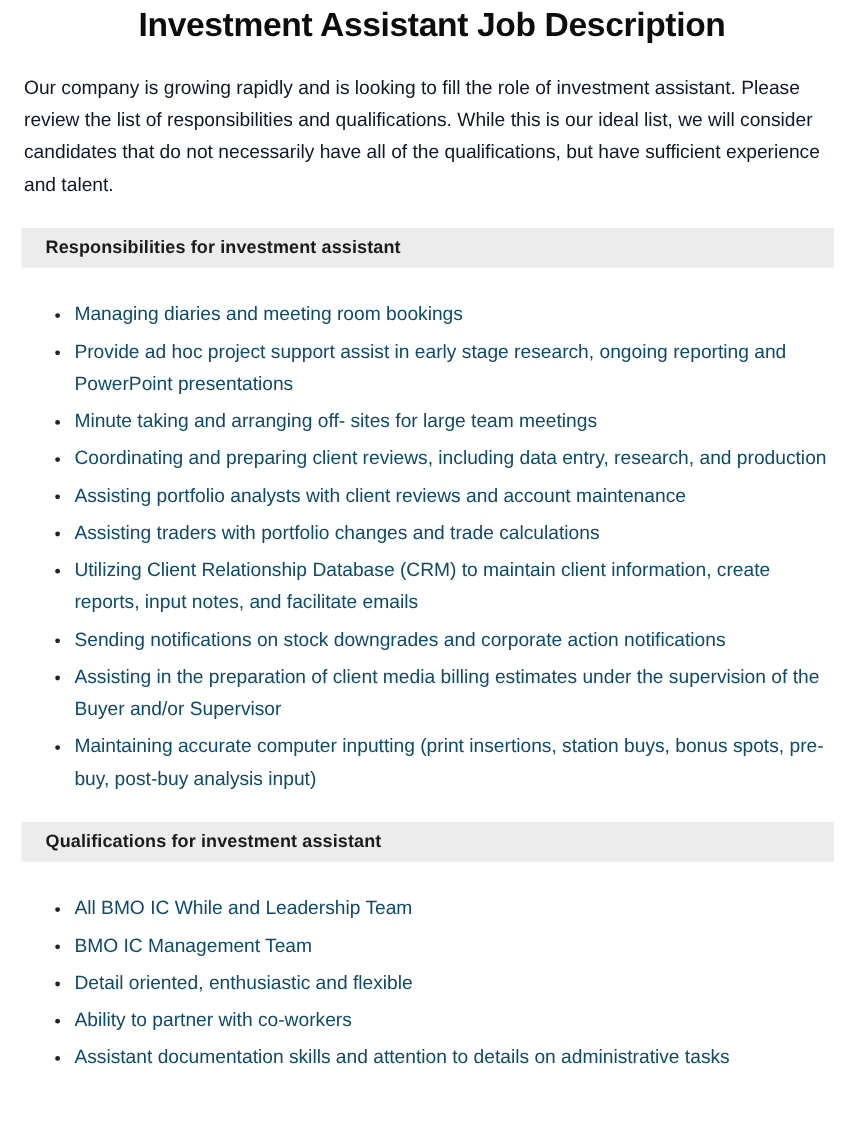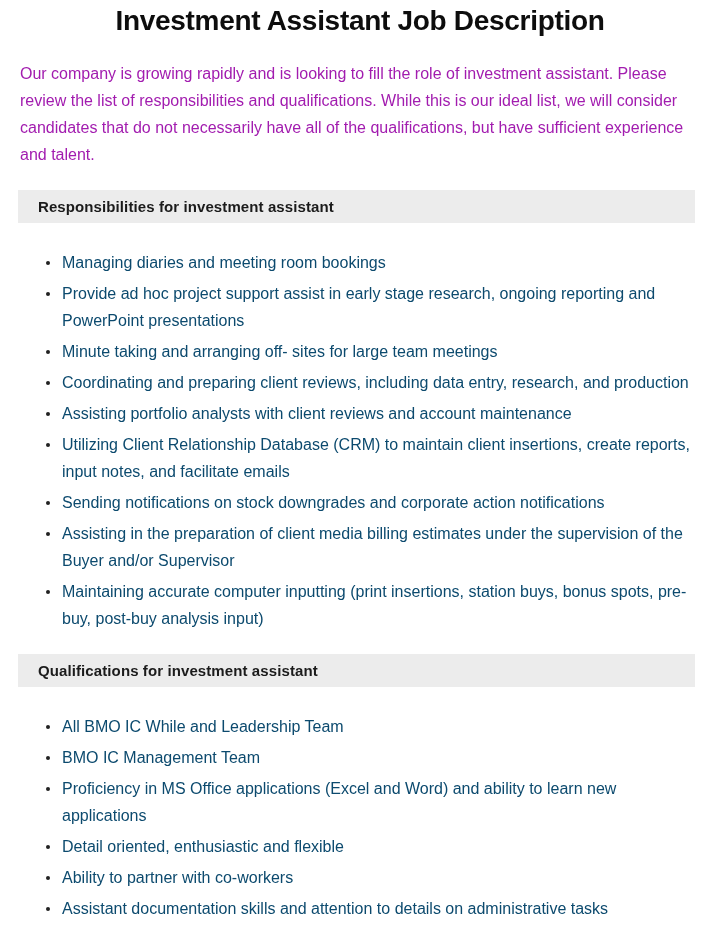--- a/index.html
+++ b/index.html
@@ -35,21 +35,21 @@
     letter-spacing: -0.3px;
     color: #0d0d0d;
   }
 
   
   .intro {
     margin: 20px 0 0 0;
     padding: 0 22px 0 20px;
     font-size: 16px;
     line-height: 27px;
-    color: #a21caf;
+    color: #0f172a;
     font-weight: 400;
   }
 
   
   .section {
     margin-top: 22px;
   }
   .section-header {
     margin: 0 25px 0 18px;
     background: #ececec;
@@ -109,34 +109,34 @@
   <div class="section section-responsibilities">
     <div class="section-header">
       <span class="section-header-label">Responsibilities for investment assistant</span>
     </div>
     <ul class="bullet-list">
       <li class="bullet-item">Managing diaries and meeting room bookings</li>
       <li class="bullet-item">Provide ad hoc project support assist in early stage research, ongoing reporting and PowerPoint presentations</li>
       <li class="bullet-item">Minute taking and arranging off- sites for large team meetings</li>
       <li class="bullet-item">Coordinating and preparing client reviews, including data entry, research, and production</li>
       <li class="bullet-item">Assisting portfolio analysts with client reviews and account maintenance</li>
-      <li class="bullet-item">Utilizing Client Relationship Database (CRM) to maintain client insertions, create reports, input notes, and facilitate emails</li>
+      <li class="bullet-item">Assisting traders with portfolio changes and trade calculations</li>
+      <li class="bullet-item">Utilizing Client Relationship Database (CRM) to maintain client information, create reports, input notes, and facilitate emails</li>
       <li class="bullet-item">Sending notifications on stock downgrades and corporate action notifications</li>
       <li class="bullet-item">Assisting in the preparation of client media billing estimates under the supervision of the Buyer and/or Supervisor</li>
       <li class="bullet-item">Maintaining accurate computer inputting (print insertions, station buys, bonus spots, pre-buy, post-buy analysis input)</li>
     </ul>
   </div>
 
   <div class="section section-qualifications">
     <div class="section-header">
       <span class="section-header-label">Qualifications for investment assistant</span>
     </div>
     <ul class="bullet-list">
       <li class="bullet-item">All BMO IC While and Leadership Team</li>
       <li class="bullet-item">BMO IC Management Team</li>
-      <li class="bullet-item">Proficiency in MS Office applications (Excel and Word) and ability to learn new applications</li>
       <li class="bullet-item">Detail oriented, enthusiastic and flexible</li>
       <li class="bullet-item">Ability to partner with co-workers</li>
       <li class="bullet-item">Assistant documentation skills and attention to details on administrative tasks</li>
     </ul>
   </div>
 
 </div>
 
 </body></html>

